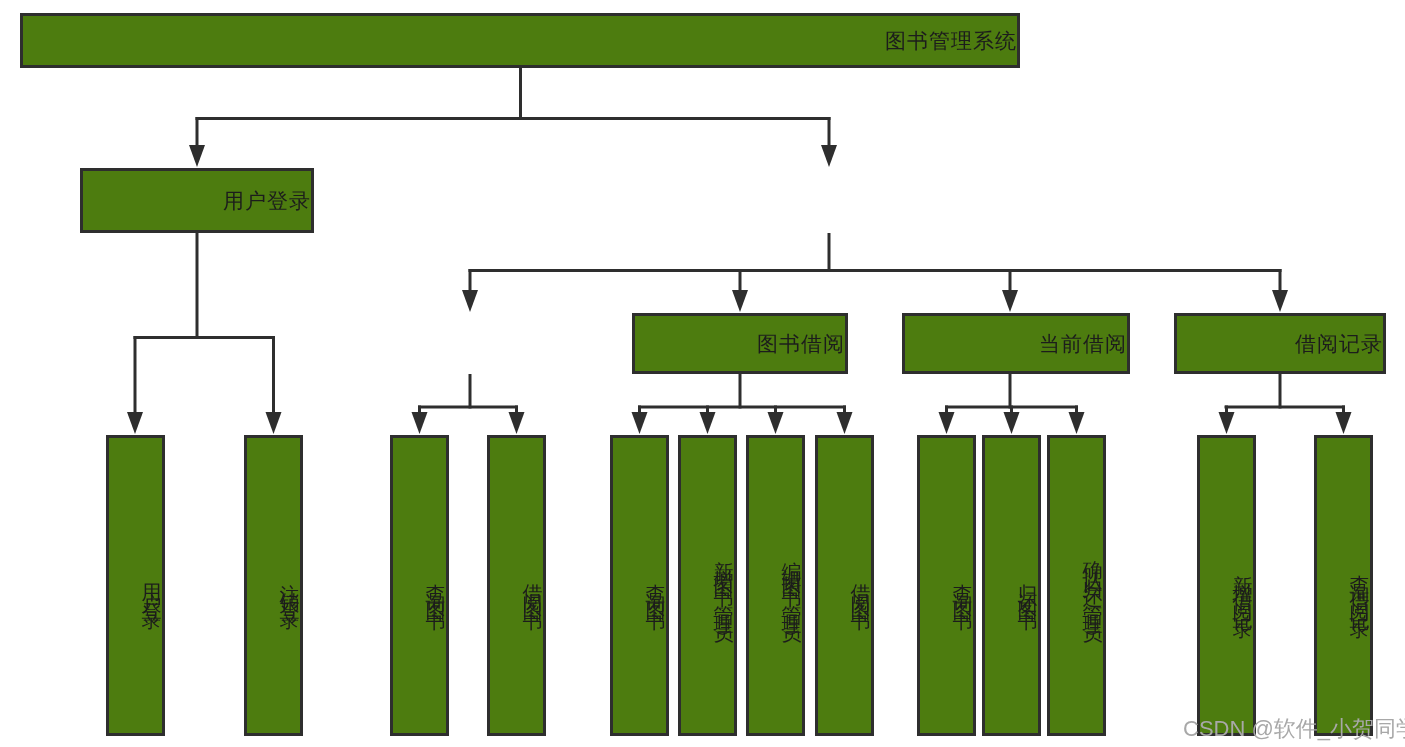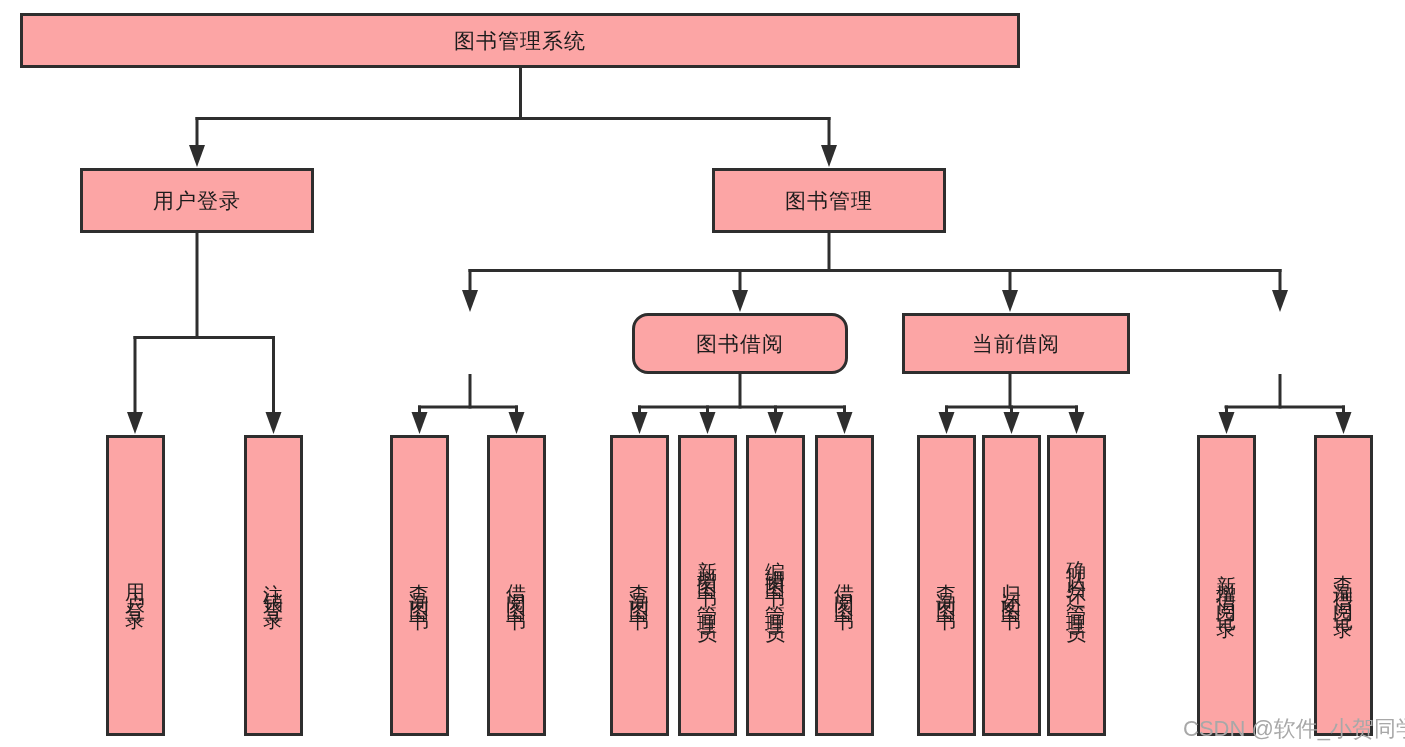--- a/index.html
+++ b/index.html
@@ -12,25 +12,25 @@
     overflow: hidden;
   }
   #connectors {
     position: absolute;
     left: 0; top: 0;
     pointer-events: none;
   }
   .node {
     position: absolute;
     box-sizing: border-box;
-    background: #fca5a5;
+    background: #4d7c0f;
     border: 3px solid #2e2e2e;
     display: flex;
     align-items: center;
-    justify-content: center;
+    justify-content: flex-end;
     color: #1c1c1c;
   }
   .h-node span {
     font-size: 21px;
     letter-spacing: 1px;
     white-space: nowrap;
   }
   .v-node span {
     writing-mode: vertical-rl;
     text-orientation: mixed;
@@ -126,29 +126,29 @@
     </g>
   </svg>
 
   <div class="node h-node" style="left:20px; top:13px; width:1000px; height:55px;">
     <span>图书管理系统</span>
   </div>
 
   <div class="node h-node" style="left:80px; top:168px; width:234px; height:65px;">
     <span>用户登录</span>
   </div>
-  <div class="node h-node" style="left:712px; top:168px; width:234px; height:65px;">
-    <span>图书管理</span>
-  </div>
 
-  <div class="node h-node" style="left:632px; top:313px; width:216px; height:61px;border-radius:16px;">
+  <div class="node h-node" style="left:632px; top:313px; width:216px; height:61px;">
     <span>图书借阅</span>
   </div>
   <div class="node h-node" style="left:902px; top:313px; width:228px; height:61px;">
     <span>当前借阅</span>
+  </div>
+  <div class="node h-node" style="left:1174px; top:313px; width:212px; height:61px;">
+    <span>借阅记录</span>
   </div>
 
   <div class="node v-node" style="left:106px; top:435px; width:59px; height:301px;">
     <span>用户登录</span>
   </div>
   <div class="node v-node" style="left:244px; top:435px; width:59px; height:301px;">
     <span>注销登录</span>
   </div>
 
   <div class="node v-node" style="left:390px; top:435px; width:59px; height:301px;">

